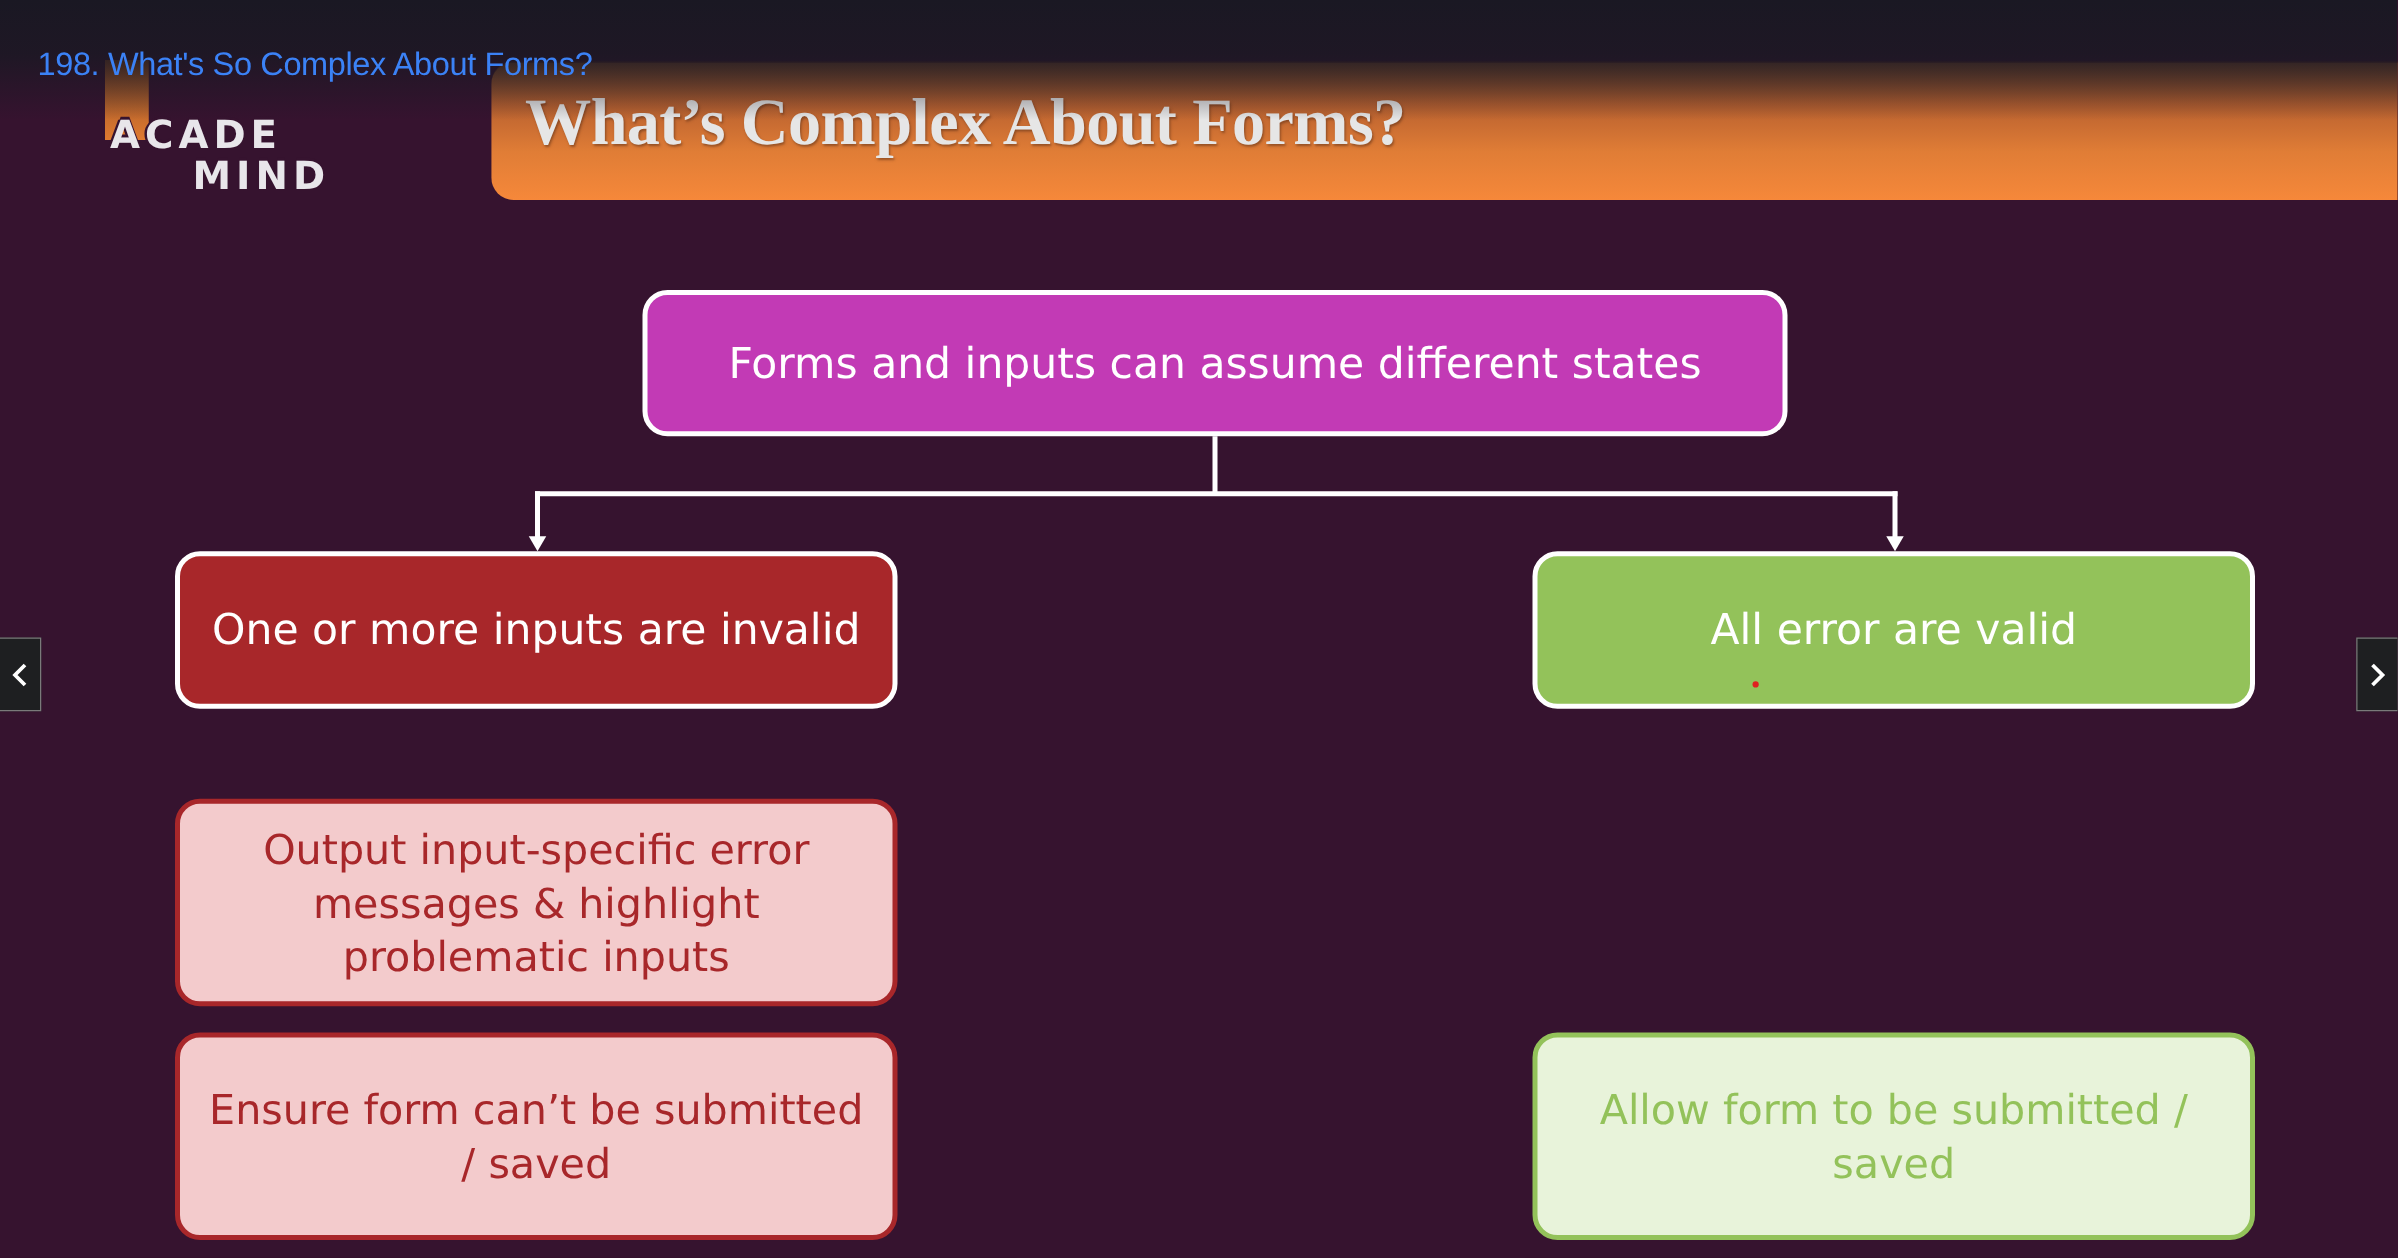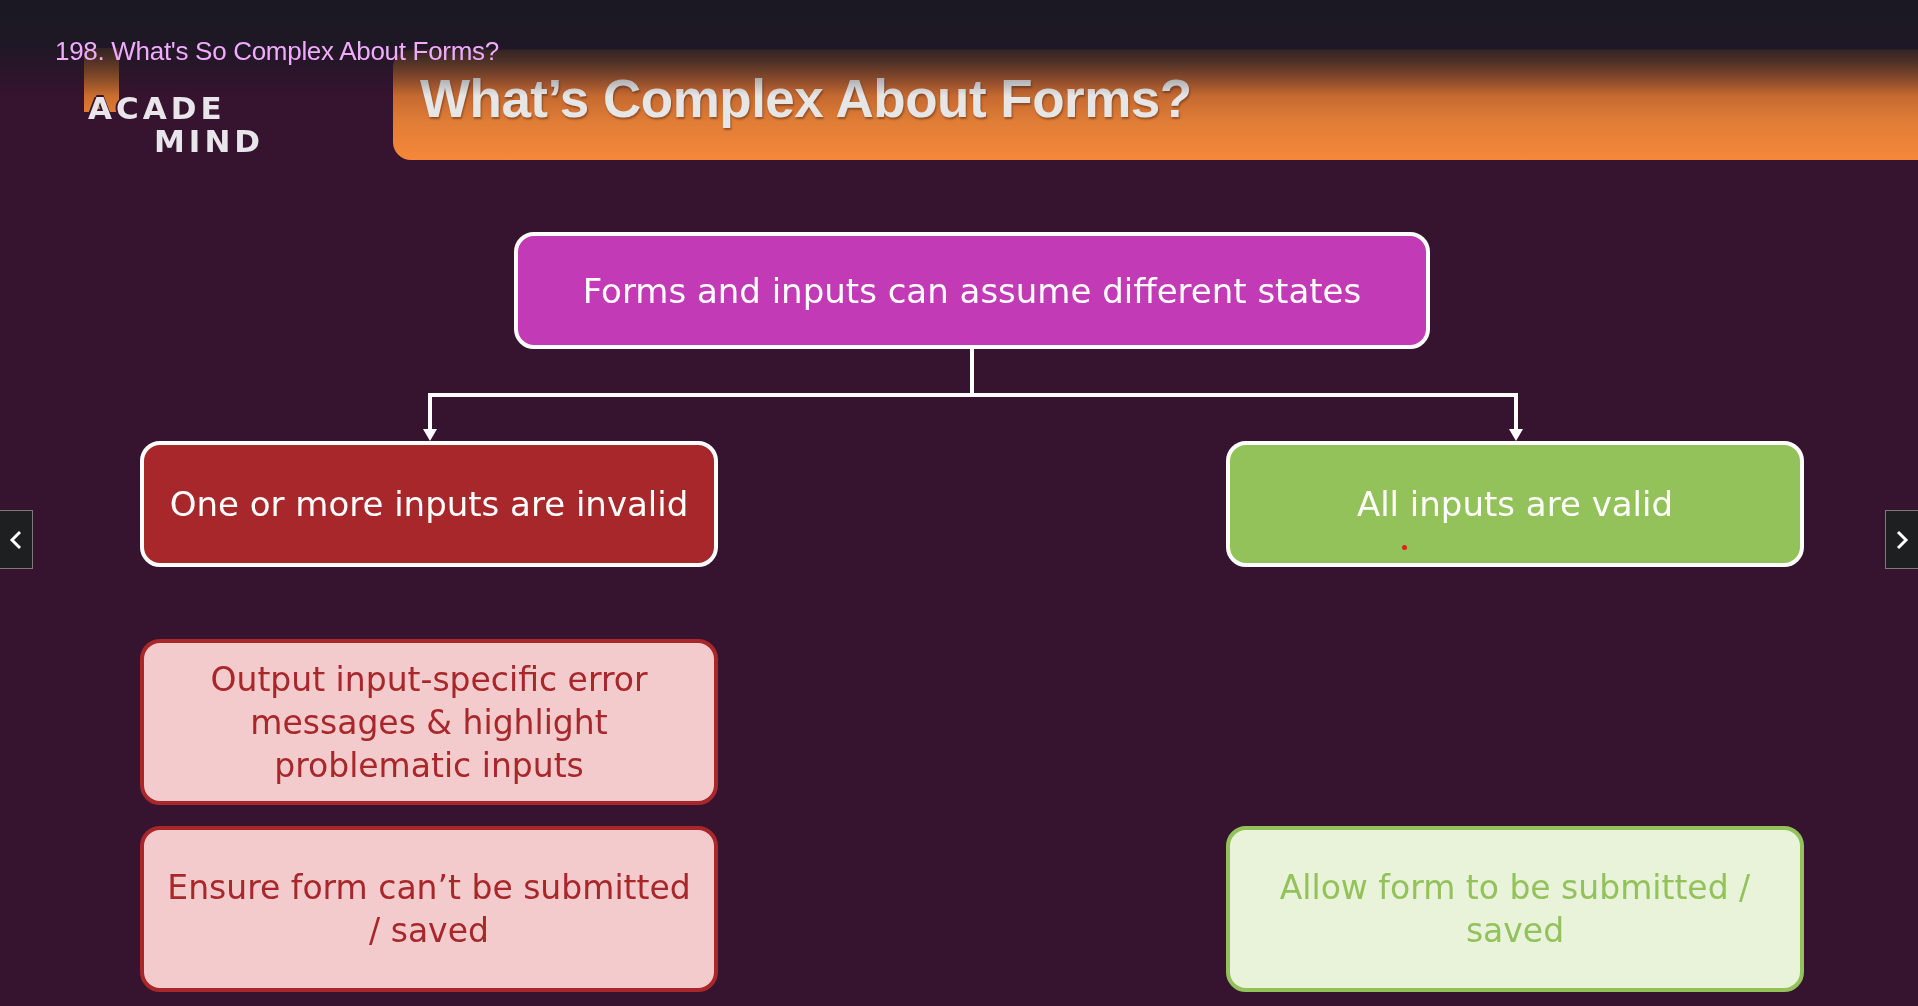--- a/index.html
+++ b/index.html
@@ -25,36 +25,36 @@
 
     
     .title-banner {
       position: absolute; left: 381px; top: 49px; width: 1537px; height: 111px;
       border-radius: 18px 0 0 18px;
       background: linear-gradient(to bottom, #7c4a2b 0%, #b8602f 30%, #e07d36 65%, #f6883a 100%);
       box-sizing: border-box; border-top: 1px solid #5a2f1e;
     }
     .title-text {
       position: absolute; left: 27px; top: 18px;
-      font-family: Liberation Sans, sans-serif; font-weight: bold; font-size: 53px;
+      font-family: Liberation Serif, serif; font-weight: bold; font-size: 53px;
       color: #e6e6e6; letter-spacing: -0.5px;
       text-shadow: 1px 2px 2px rgba(80,40,20,0.5);
       white-space: nowrap;
     }
 
     
     .player-overlay {
       position: absolute; left: 0; top: 0; width: 1918px; height: 96px;
       background: linear-gradient(to bottom, rgba(26,24,35,1) 0%, rgba(26,24,35,0.85) 45%, rgba(26,24,35,0) 100%);
       pointer-events: none;
     }
     .lecture-title {
       position: absolute; left: 30px; top: 36px;
-      font-family: "Liberation Sans", sans-serif; font-size: 26px; color: #f0abfc;
-      white-space: nowrap; letter-spacing: -0.3px; margin-left: 25px;
+      font-family: "Liberation Sans", sans-serif; font-size: 26px; color: #3b82f6;
+      white-space: nowrap; letter-spacing: -0.3px;
     }
 
     
     .box {
       position: absolute; box-sizing: border-box; display: flex; align-items: center; justify-content: center;
       text-align: center; border-radius: 20px;
       font-family: "DejaVu Sans", sans-serif; font-weight: normal;
     }
     .box span { display: block; }
     .box-root {
@@ -137,21 +137,21 @@
 
   <div class="box box-invalid">
     <span>One or more inputs are invalid</span>
   </div>
 
   <div class="box box-root">
     <span>Forms and inputs can assume different states</span>
   </div>
 
   <div class="box box-valid">
-    <span>All inputs are valid</span>
+    <span>All error are valid</span>
   </div>
 
   <div class="box box-error-msg">
     <span>Output input-specific error messages &amp; highlight problematic inputs</span>
   </div>
 
   <div class="box box-no-submit">
     <span>Ensure form can’t be submitted / saved</span>
   </div>
 

